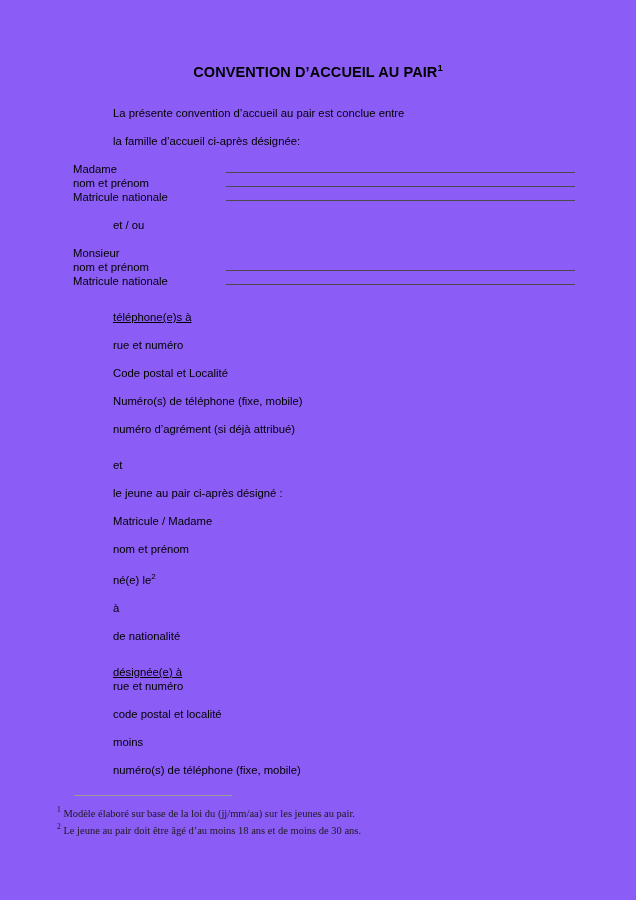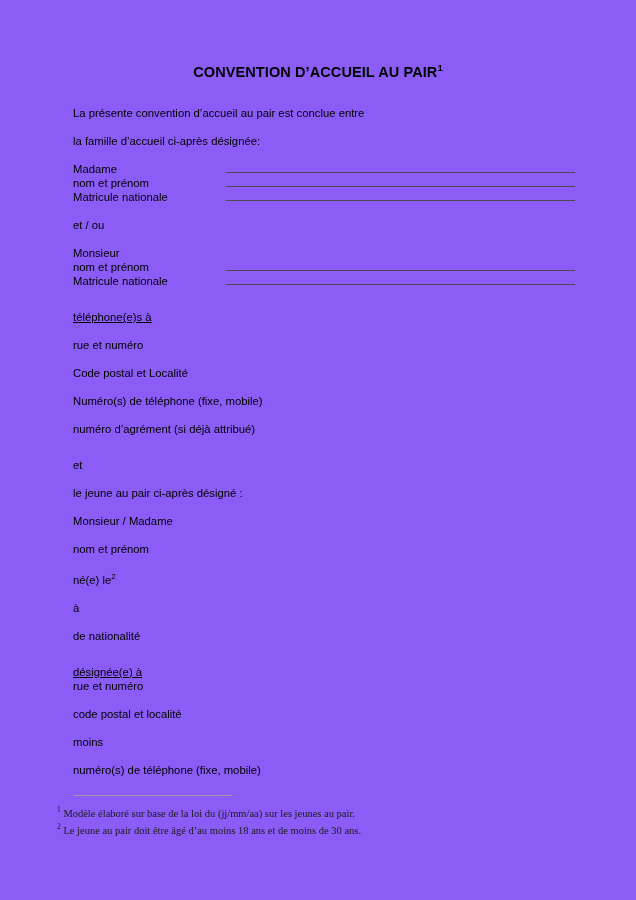--- a/index.html
+++ b/index.html
@@ -38,20 +38,21 @@
   .body-area {
     position: absolute;
     left: 73px;
     top: 106px;
     width: 490px;
   }
   .line {
     font-size: 11.3px;
     line-height: 14px;
     white-space: nowrap;
+    margin-left: 40px;
   }
   .gap-lg { height: 14px; }
   .gap-xl { height: 22px; }
   .underlined { text-decoration: underline; }
   .sup-note {
     font-size: 8px;
     vertical-align: super;
   }
 
   
@@ -155,21 +156,21 @@
     <div class="line">Numéro(s) de téléphone (fixe, mobile)</div>
     <div class="gap-lg"></div>
     <div class="line">numéro d’agrément (si déjà attribué)</div>
 
     <div class="gap-xl"></div>
 
     <div class="line">et</div>
     <div class="gap-lg"></div>
     <div class="line">le jeune au pair ci-après désigné :</div>
     <div class="gap-lg"></div>
-    <div class="line">Monsieur / Madame</div>
+    <div class="line">Matricule / Madame</div>
     <div class="gap-lg"></div>
     <div class="line">nom et prénom</div>
     <div class="gap-lg"></div>
     <div class="line">
       <span>né(e) le</span><span class="sup-note">2</span>
     </div>
     <div class="gap-lg"></div>
     <div class="line">à</div>
     <div class="gap-lg"></div>
     <div class="line">de nationalité</div>

